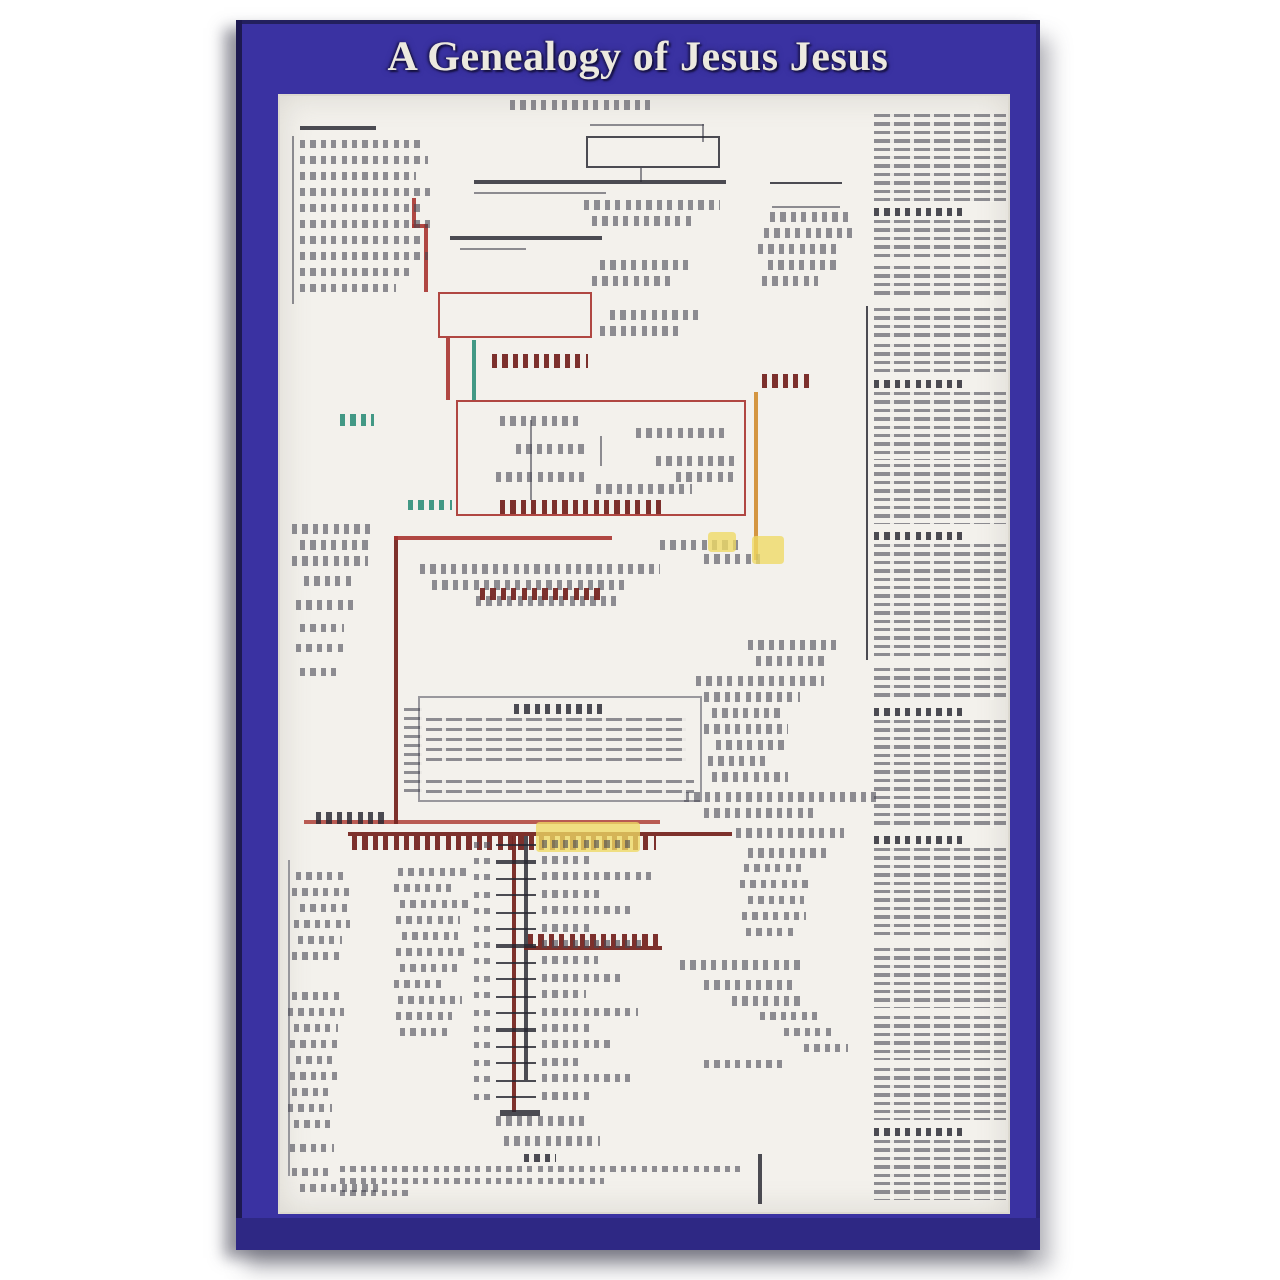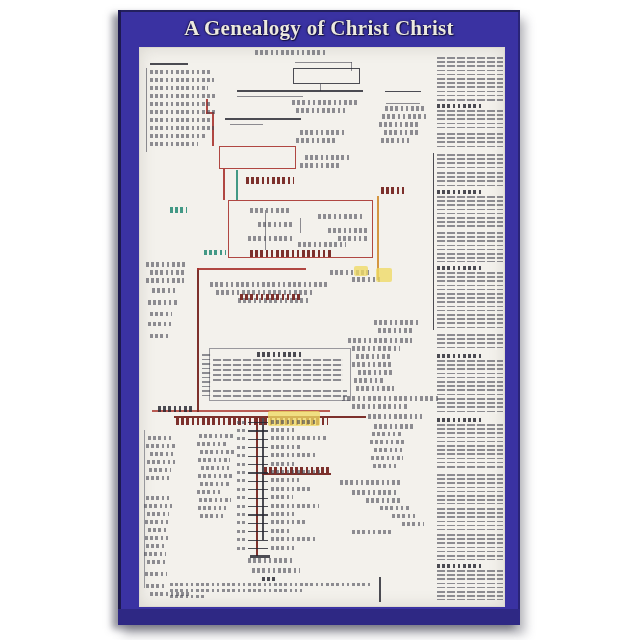--- a/index.html
+++ b/index.html
@@ -26,21 +26,21 @@
   .hl{position:absolute;background:rgba(238,218,100,.78);border-radius:2px;}
 </style>
 </head>
 <body>
 
 <div class="stage">
   <div class="poster">
     <div class="poster-edge"></div>
     <div class="poster-bottom"></div>
     <div class="titlebar">
-      <div class="title">A Genealogy of Christ Christ</div>
+      <div class="title">A Genealogy of Jesus Jesus</div>
     </div>
     <div class="sheet"></div>
   </div>
   <div id="figure-layer">
       <div style="position: absolute; background: rgba(38, 38, 48, 0.82); left: 150px; top: 63px; width: 38px; height: 1.5px;"></div>
       <div style="position: absolute; background: rgba(72, 72, 84, 0.6); left: 295px; top: 62px; width: 57px; height: 1px;"></div>
       <div style="position: absolute; background: rgba(72, 72, 84, 0.6); left: 351px; top: 62px; width: 1px; height: 9px;"></div>
       <div style="position: absolute; background: rgba(72, 72, 84, 0.6); left: 320px; top: 84px; width: 1px; height: 7px;"></div>
       <div style="position: absolute; background: rgba(38, 38, 48, 0.82); left: 237px; top: 90px; width: 126px; height: 1.6px;"></div>
       <div style="position: absolute; background: rgba(72, 72, 84, 0.6); left: 237px; top: 96px; width: 66px; height: 1.2px;"></div>

